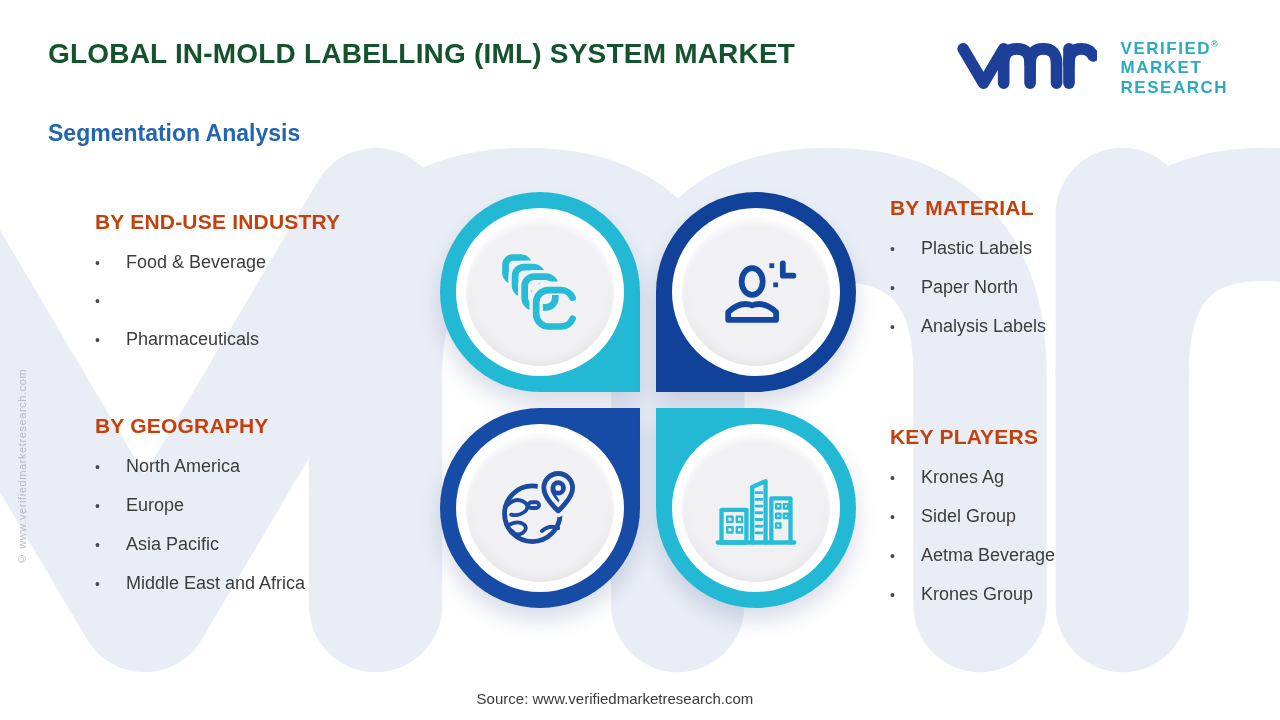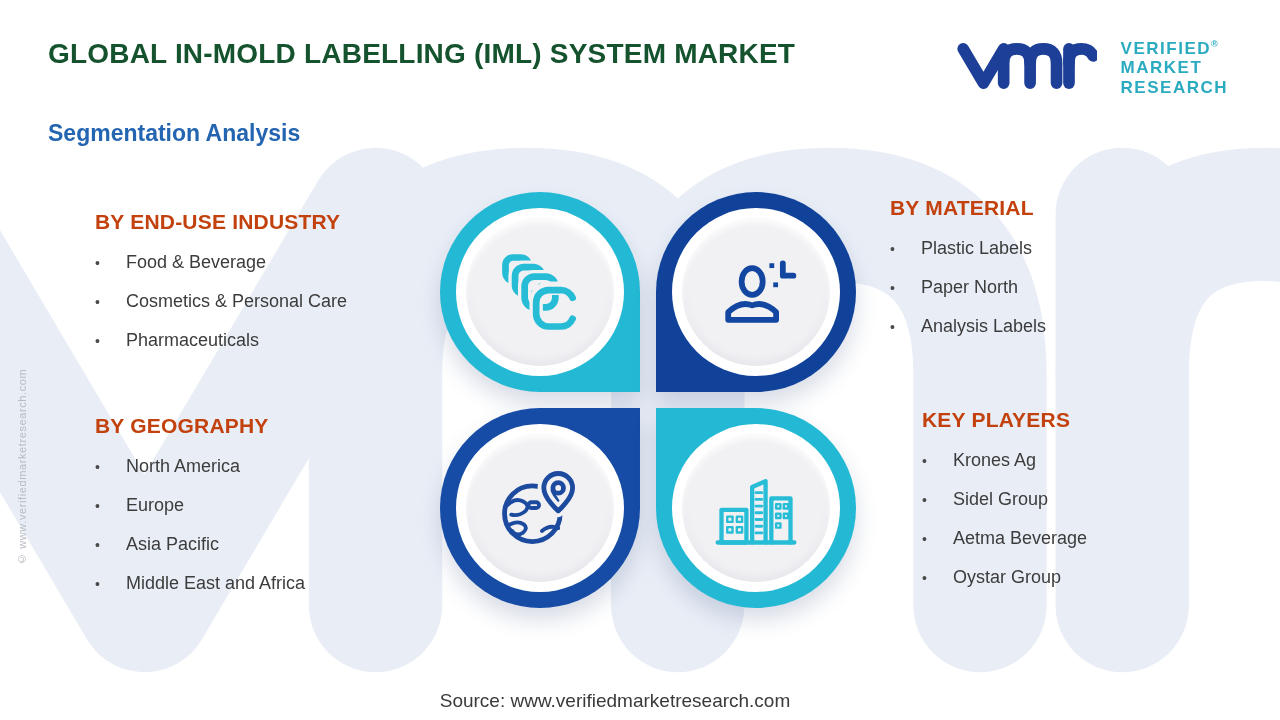--- a/index.html
+++ b/index.html
@@ -20,39 +20,39 @@
   .page-subtitle { position:absolute; left:48px; top:120px; font-size:23px; font-weight:bold; color:#2465b2; }
   .logo { position:absolute; right:52px; top:30px; display:flex; align-items:center; }
   .logo-mark { width:140px; height:72px; }
   .logo-text { margin-left:24px; color:#2babc0; font-weight:bold; font-size:17px; letter-spacing:1.5px; line-height:20px; }
   .logo-text .reg { font-size:9px; vertical-align:super; letter-spacing:0; }
   
   .section { position:absolute; width:330px; }
   .sec-enduse   { left:95px;  top:210px; }
   .sec-geo      { left:95px;  top:414px; }
   .sec-material { left:890px; top:196px; }
-  .sec-players  { left:890px; top:408px;margin-left:32px; }
+  .sec-players  { left:890px; top:425px; }
   .section-heading { font-size:21px; font-weight:bold; color:#c2410c; margin-bottom:17px; letter-spacing:0.2px; }
   .bullet-item { display:flex; align-items:baseline; margin-bottom:16px; font-size:18px; color:#3c3c3c; line-height:22px; }
   .bullet-dot { width:31px; flex:0 0 31px; font-size:14px; color:#4a4a4a; }
   
   .petal { position:absolute; width:200px; height:200px; box-shadow:0 12px 22px rgba(60,80,130,0.20); }
   .petal-tl { left:440px; top:192px; background:#23b9d4; border-radius:100px 100px 0 100px; }
   .petal-tr { left:656px; top:192px; background:#11429a; border-radius:100px 100px 100px 0; }
   .petal-bl { left:440px; top:408px; background:#164ca6; border-radius:100px 0 100px 100px; }
   .petal-br { left:656px; top:408px; background:#23b9d4; border-radius:0 100px 100px 100px; }
   .petal-white { position:absolute; inset:16px; background:#ffffff; border-radius:50%; }
   .petal-disc {
     position:absolute; inset:26px; background:#f1f1f4; border-radius:50%;
     display:flex; align-items:center; justify-content:center;
     box-shadow: inset 0 4px 6px rgba(255,255,255,0.9), inset 0 -4px 8px rgba(90,100,130,0.08);
   }
   .petal-disc svg { width:92px; height:92px; }
   
-  .source-line { position:absolute; left:0; top:690px; width:1230px; text-align:center; font-size:19px; color:#3a3a3a; }
+  .source-line { position:absolute; left:0; top:690px; width:1230px; text-align:center; font-size:15px; color:#3a3a3a; }
 </style>
 </head>
 <body>
 
 <div class="canvas">
 
   <svg class="watermark-svg" viewBox="0 0 180 72" preserveAspectRatio="none">
     <g fill="none" stroke="#e9eef6" stroke-width="15" stroke-linecap="round" stroke-linejoin="round">
       <path d="M6,14 L32,58 L58,14"></path>
       <path d="M58,58 L58,32 Q58,14 75,14 Q92,14 92,32 L92,58"></path>
@@ -86,21 +86,20 @@
 
   <div class="section sec-enduse">
     <div class="section-heading">BY END-USE INDUSTRY</div>
     <div>
         <div class="bullet-item">
           <span class="bullet-dot">•</span>
           <span>Food &amp; Beverage</span>
         </div>
         <div class="bullet-item">
           <span class="bullet-dot">•</span>
-          <span>Cosmetics &amp; Personal Care</span>
         </div>
         <div class="bullet-item">
           <span class="bullet-dot">•</span>
           <span>Pharmaceuticals</span>
         </div>
       </div>
   </div>
 
   <div class="section sec-material">
     <div class="section-heading">BY MATERIAL</div>
@@ -152,21 +151,21 @@
         <div class="bullet-item">
           <span class="bullet-dot">•</span>
           <span>Sidel Group</span>
         </div>
         <div class="bullet-item">
           <span class="bullet-dot">•</span>
           <span>Aetma Beverage</span>
         </div>
         <div class="bullet-item">
           <span class="bullet-dot">•</span>
-          <span>Oystar Group</span>
+          <span>Krones Group</span>
         </div>
       </div>
   </div>
 
   <div class="petal petal-tl">
     <div class="petal-white"></div>
     <div class="petal-disc">
       <svg viewBox="0 0 96 96">
         <g fill="none" stroke-linecap="round" stroke-linejoin="round">
           <rect x="12" y="12" width="24" height="24" rx="8" stroke="#27bcd6" stroke-width="7"></rect>

